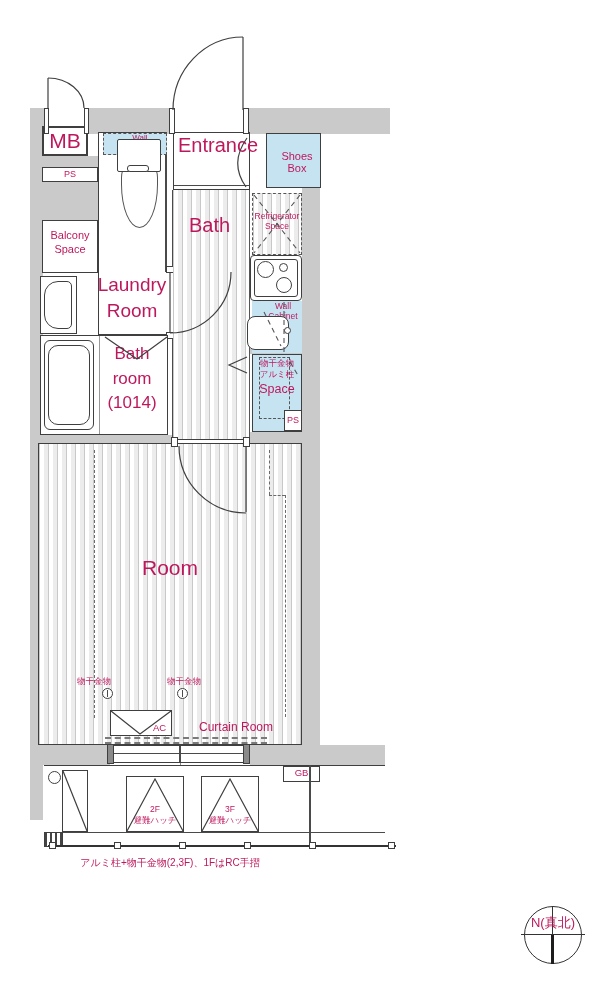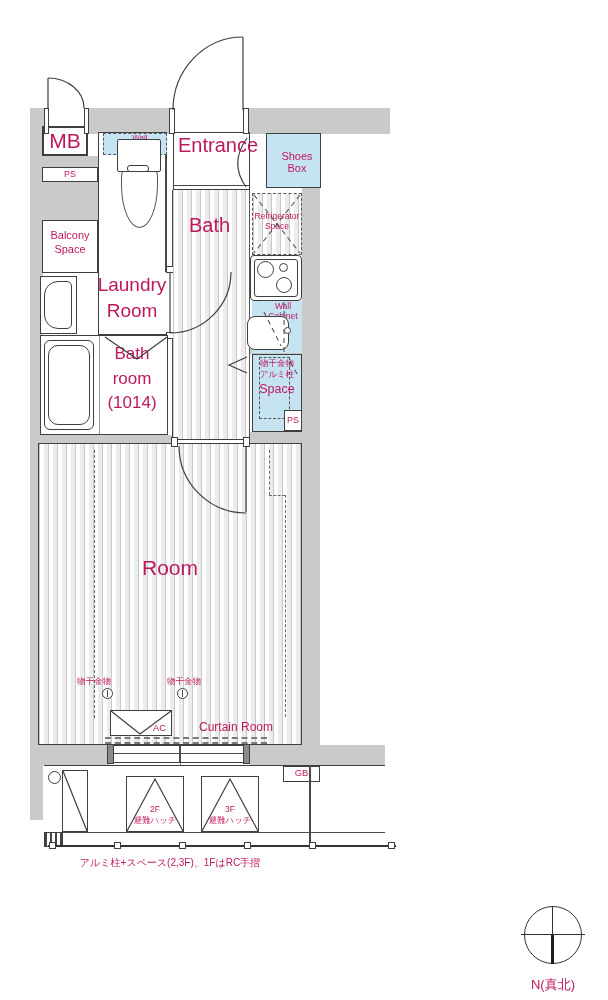--- a/index.html
+++ b/index.html
@@ -179,27 +179,27 @@
   <div class="line" style="left:309px;top:765px;width:2px;height:80px;"></div>
   <div class="abs" style="left:44px;top:832px;width:19px;height:15px;border:1px solid #3f3f3f;box-sizing:border-box;background:repeating-linear-gradient(90deg,#444 0 2px,#fff 2px 5px);"></div>
 
   <div class="line" style="left:48px;top:845px;width:348px;height:2px;background:#333;"></div>
   <div class="jamb" style="left:49px;top:842px;width:7px;height:7px;"></div>
   <div class="jamb" style="left:114px;top:842px;width:7px;height:7px;"></div>
   <div class="jamb" style="left:179px;top:842px;width:7px;height:7px;"></div>
   <div class="jamb" style="left:244px;top:842px;width:7px;height:7px;"></div>
   <div class="jamb" style="left:309px;top:842px;width:7px;height:7px;"></div>
   <div class="jamb" style="left:388px;top:842px;width:7px;height:7px;"></div>
-  <div class="label ctr" style="left:50px;top:857px;width:240px;font-size:10px;">アルミ柱+スペース(2,3F)、1FはRC手摺</div>
+  <div class="label ctr" style="left:50px;top:857px;width:240px;font-size:10px;">アルミ柱+物干金物(2,3F)、1FはRC手摺</div>
 
   <div class="abs" style="left:524px;top:906px;width:58px;height:58px;border:1.5px solid #333;border-radius:50%;box-sizing:border-box;"></div>
   <div class="line" style="left:521px;top:934px;width:64px;height:1px;background:#333;"></div>
   <div class="line" style="left:552px;top:906px;width:1px;height:29px;background:#333;"></div>
   <div class="line" style="left:551px;top:935px;width:3px;height:29px;background:#1d1d1d;"></div>
-  <div class="label ctr" style="left:513px;top:978px;width:80px;font-size:13px;">N(真北)</div>
+  <div class="label ctr" style="left:513px;top:916px;width:80px;font-size:13px;">N(真北)</div>
 
   <svg class="overlay" width="608" height="1000" viewBox="0 0 608 1000">
     <g stroke="#3f3f3f" stroke-width="1.2" fill="none">
 
       <path d="M48,78 L48,108"></path>
       <path d="M48,78 A36,30 0 0 1 84,108"></path>
 
       <path d="M243,37 L243,110"></path>
       <path d="M173,110 A70,73 0 0 1 243,37"></path>
 

